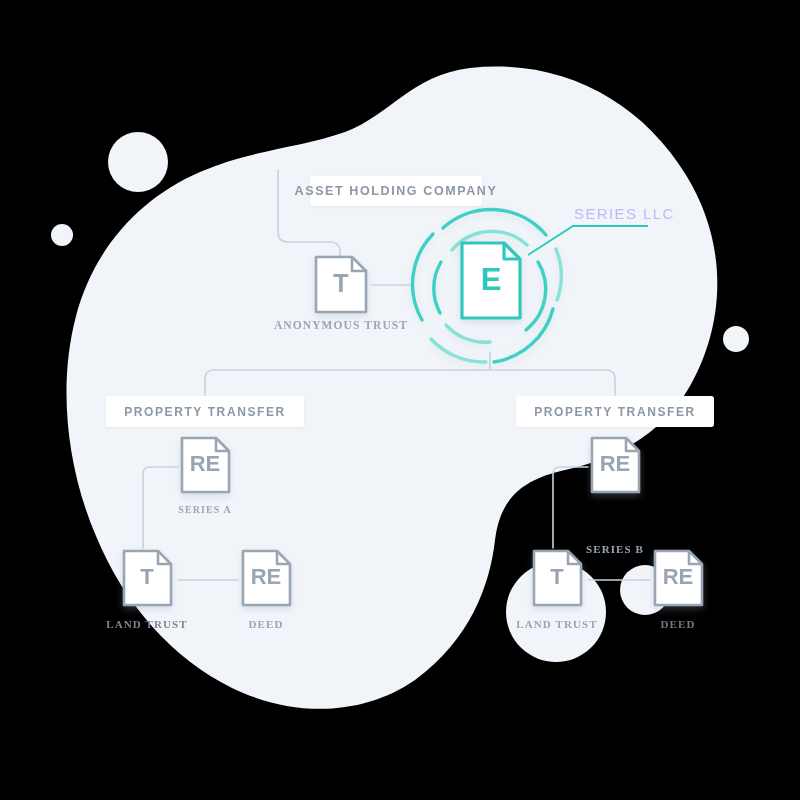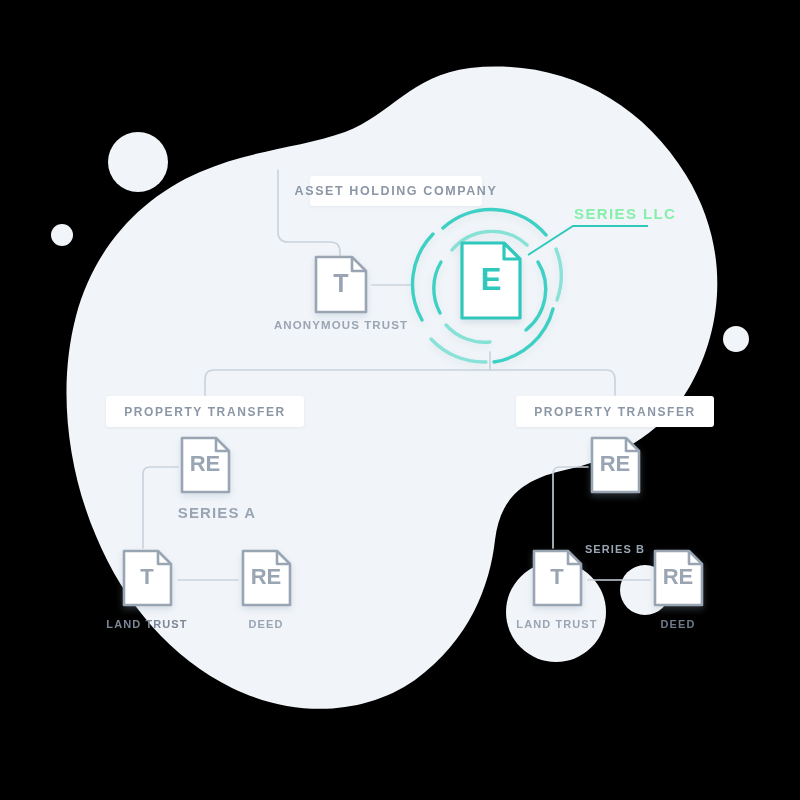--- a/index.html
+++ b/index.html
@@ -3,43 +3,43 @@
 <meta charset="utf-8">
 <style>
   html,body{margin:0;padding:0;background:#000;}
   body{width:800px;height:800px;overflow:hidden;
        font-family:"Liberation Sans", sans-serif;}
   #stage{position:relative;width:800px;height:800px;background:#000;}
   #stage svg.layer{position:absolute;left:0;top:0;width:800px;height:800px;}
   .node{position:absolute;display:flex;flex-direction:column;align-items:center;}
   .doclabel{
       margin-top:7px;
-      font-family:Liberation Sans, sans-serif;
+      font-family:Liberation Serif, serif;
       font-weight:700;
       letter-spacing:1.1px;
       color:#9aa5b4;
       white-space:nowrap;
       text-align:center;
   }
   .pill{
       position:absolute;
       background:#ffffff;
       border-radius:3px;
       display:flex;align-items:center;justify-content:center;
       font-weight:700;
       letter-spacing:1.6px;
       color:#8c97a6;
       box-shadow:0 1px 3px rgba(40,60,90,.07);
       white-space:nowrap;
   }
   .callout{
       position:absolute;
-      font-weight:700;
+      font-weight:400;
       letter-spacing:1.4px;
-      color:#86efac;
+      color:#c4b5fd;
       white-space:nowrap;
   }
 </style>
 </head>
 <body>
 
 <div id="stage">
 
   <svg class="layer" viewBox="0 0 800 800">
     <g>
@@ -172,21 +172,21 @@
   </div>
   <div style="position:absolute;left:341px;top:312px;transform:translateX(-50%);font-size:11.5px;" class="doclabel">ANONYMOUS TRUST</div>
 
   <div class="node" style="left:491px;top:264px;transform:translateX(-50%);">
     <span style="font-size:31px;font-weight:700;color:#2EC8BD;line-height:1;">E</span>
   </div>
 
   <div class="node" style="left:205px;top:453px;transform:translateX(-50%);">
     <span style="font-size:22px;font-weight:700;color:#9aa5b4;line-height:1;">RE</span>
   </div>
-  <div style="position:absolute;left:217px;top:497px;transform:translateX(-50%);font-size:15px;" class="doclabel">SERIES A</div>
+  <div style="position:absolute;left:205px;top:497px;transform:translateX(-50%);font-size:10px;" class="doclabel">SERIES A</div>
 
   <div class="node" style="left:615px;top:453px;transform:translateX(-50%);">
     <span style="font-size:22px;font-weight:700;color:#9aa5b4;line-height:1;">RE</span>
   </div>
   <div style="position:absolute;left:615px;top:497px;transform:translateX(-50%);font-size:11px;margin-top:46px;" class="doclabel">SERIES B</div>
 
   <div class="node" style="left:147px;top:566px;transform:translateX(-50%);">
     <span style="font-size:22px;font-weight:700;color:#9aa5b4;line-height:1;">T</span>
   </div>
   <div style="position:absolute;left:147px;top:611px;transform:translateX(-50%);font-size:11px;color:#7b8696;" class="doclabel">LAND TRUST</div>

